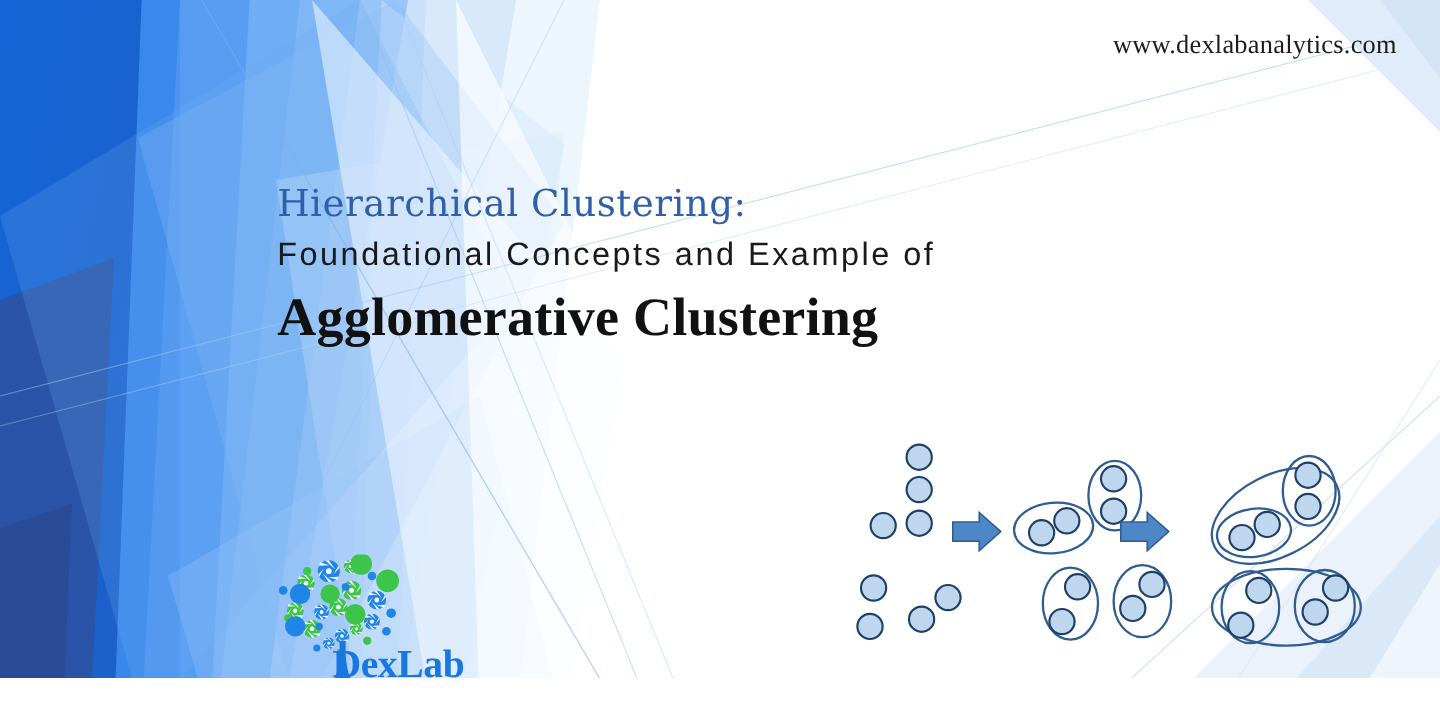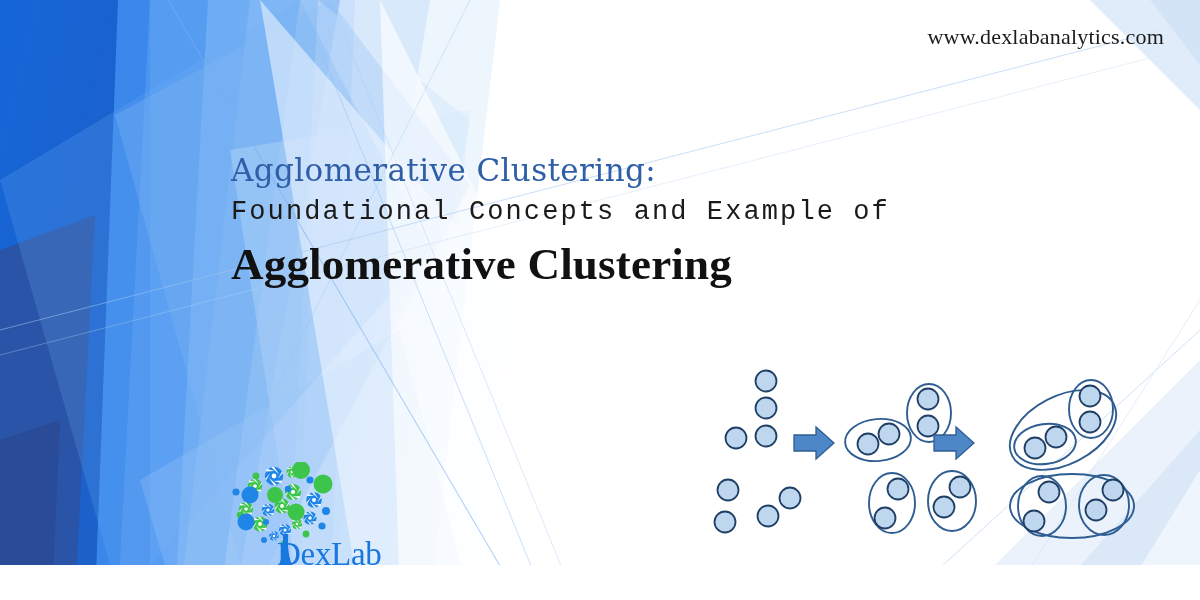--- a/index.html
+++ b/index.html
@@ -22,32 +22,32 @@
   }
 
   
   .title-block{position:absolute;left:231px;top:150px;width:700px;}
   .title-line1{
     font-family:"DejaVu Serif", serif;
     font-size:31px;font-weight:400;color:#2e5fa8;
     letter-spacing:0.4px;line-height:40px;white-space:nowrap;
   }
   .title-line2{
-    font-family:Liberation Mono, monospace;
+    font-family:Liberation Sans, sans-serif;
     font-size:27px;font-weight:400;color:#1a1a1a;
     letter-spacing:2.1px;line-height:40px;margin-top:2px;white-space:nowrap;
   }
   .title-line3{
     font-family:"Liberation Serif", serif;
     font-size:45px;font-weight:700;color:#111111;
     letter-spacing:0.2px;line-height:56px;margin-top:4px;white-space:nowrap;
   }
 
   
-  .logo{position:absolute;left:222px;top:462px;width:190px;height:115px;}
+  .logo{position:absolute;left:222px;top:462px;width:190px;height:115px;font-weight:bold;}
   .logo-word{
     position:absolute;left:55px;top:76px;
     font-family:"Liberation Serif", serif;
     font-size:33px;color:#1878e0;letter-spacing:-0.3px;line-height:33px;
     white-space:nowrap;
   }
 
   
   .diagram{position:absolute;left:690px;top:358px;width:470px;height:185px;}
 </style>
@@ -99,21 +99,21 @@
     <polygon points="1200,360 1200,600 960,600" fill="#e4eefa" opacity="0.75"></polygon>
     <polygon points="1200,430 1200,600 1050,600" fill="#d3e4f7" opacity="0.70"></polygon>
     <polygon points="1200,470 1200,600 1120,600" fill="#ffffff" opacity="0.55"></polygon>
     <line x1="1200" y1="330" x2="905" y2="600" stroke="#c3dbf4" stroke-width="1.0" opacity="0.8"></line>
     <line x1="1200" y1="300" x2="1010" y2="600" stroke="#d6e6f8" stroke-width="1.0" opacity="0.7"></line>
   </svg>
 
   <div class="site-url">www.dexlabanalytics.com</div>
 
   <div class="title-block">
-    <div class="title-line1">Agglomerative Clustering:</div>
+    <div class="title-line1">Hierarchical Clustering:</div>
     <div class="title-line2">Foundational Concepts and Example of</div>
     <div class="title-line3">Agglomerative Clustering</div>
   </div>
 
   <div class="logo">
     <svg width="190" height="115" viewBox="0 0 190 115">
       <defs>
 
         <g id="ap">
           <circle cx="0" cy="0" r="10" fill="currentColor"></circle>

